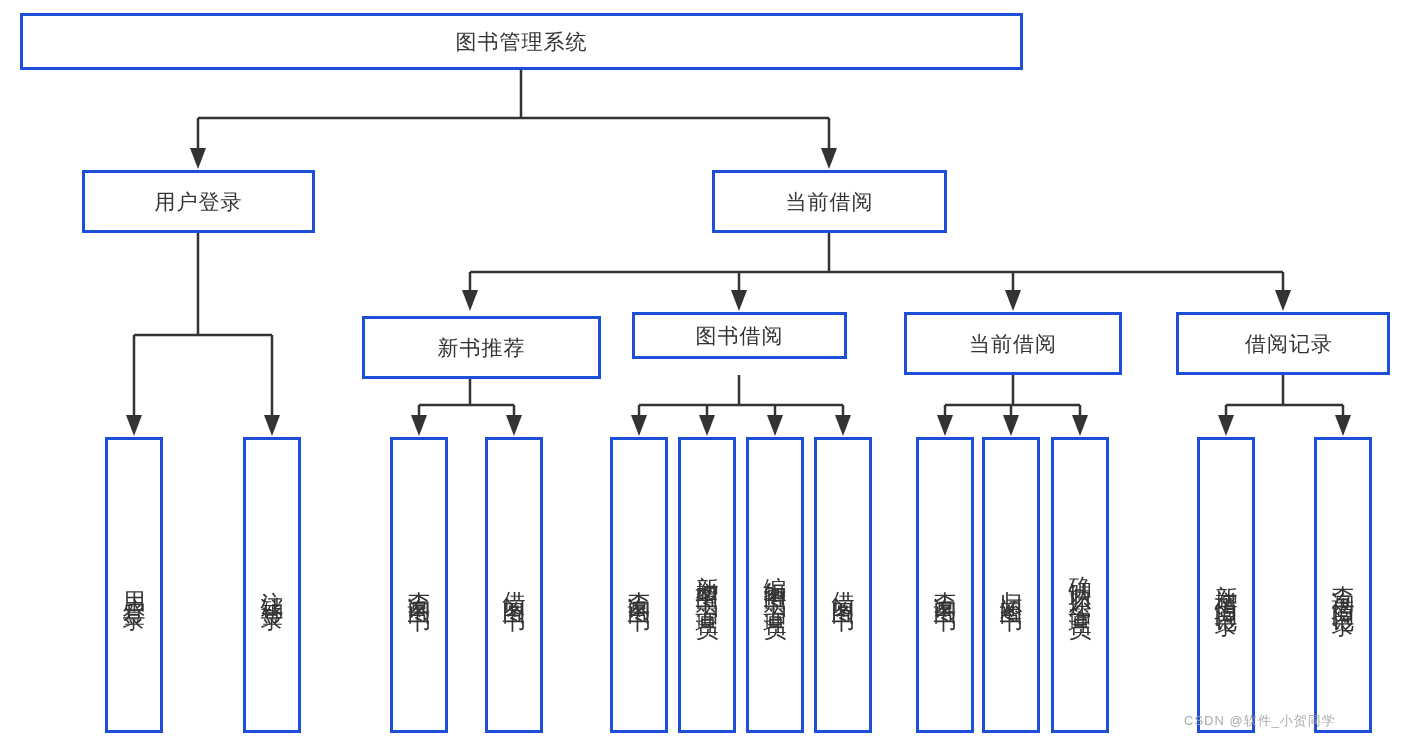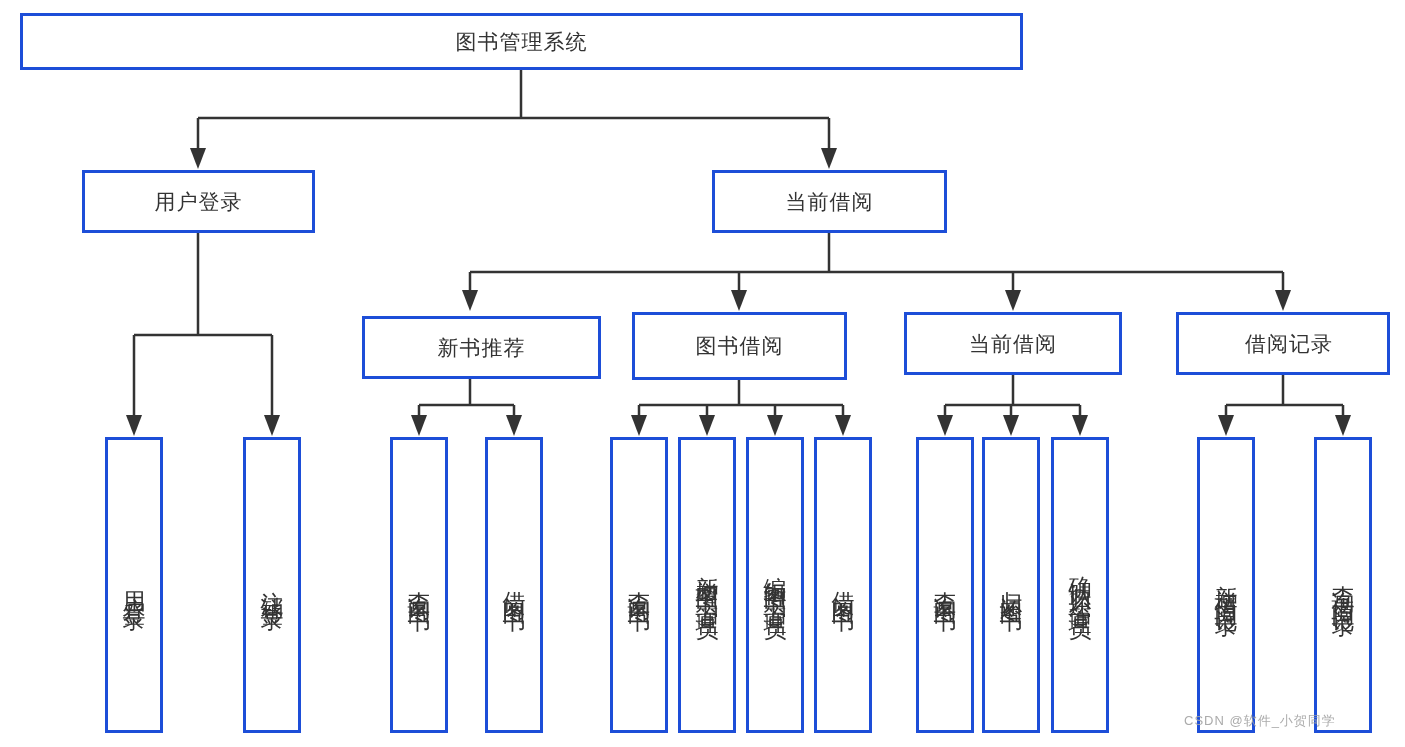--- a/index.html
+++ b/index.html
@@ -117,21 +117,21 @@
   <div class="node hbox" style="left:82px; top:170px; width:233px; height:63px;">
     <span>用户登录</span>
   </div>
   <div class="node hbox" style="left:712px; top:170px; width:235px; height:63px;">
     <span>当前借阅</span>
   </div>
 
   <div class="node hbox" style="left:362px; top:316px; width:239px; height:63px;">
     <span>新书推荐</span>
   </div>
-  <div class="node hbox" style="left:632px; top:312px; width:215px; height:68px;">
+  <div class="node hbox" style="left:632px; top:312px; width:215px; height:47px;">
     <span>图书借阅</span>
   </div>
   <div class="node hbox" style="left:904px; top:312px; width:218px; height:63px;">
     <span>当前借阅</span>
   </div>
   <div class="node hbox" style="left:1176px; top:312px; width:214px; height:63px;padding-left:12px;">
     <span>借阅记录</span>
   </div>
 
   <div class="node leaf" style="left:105px;">

